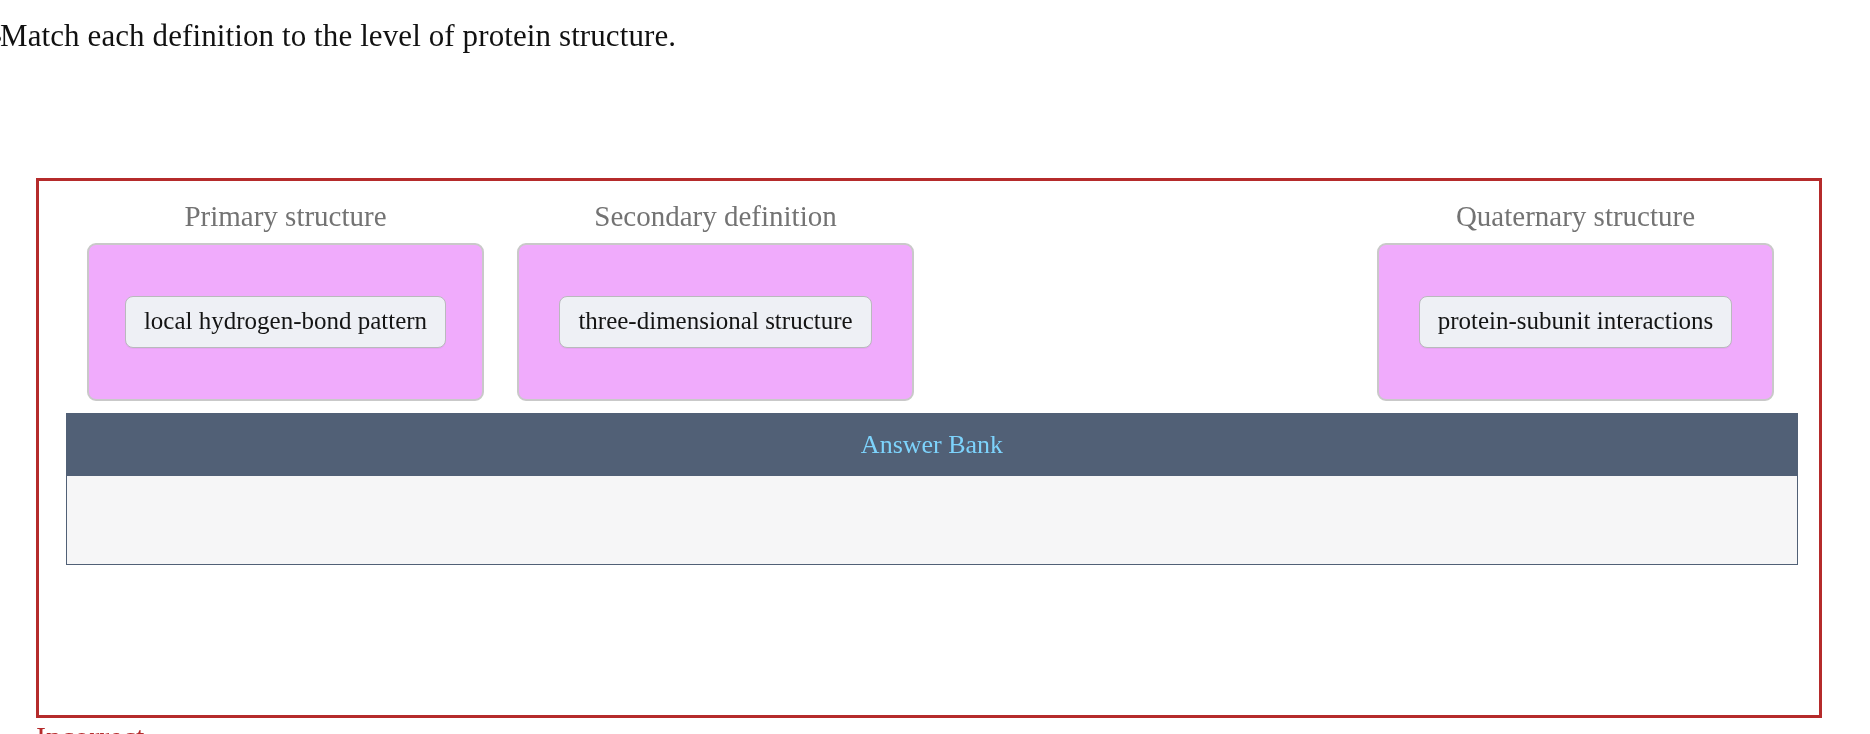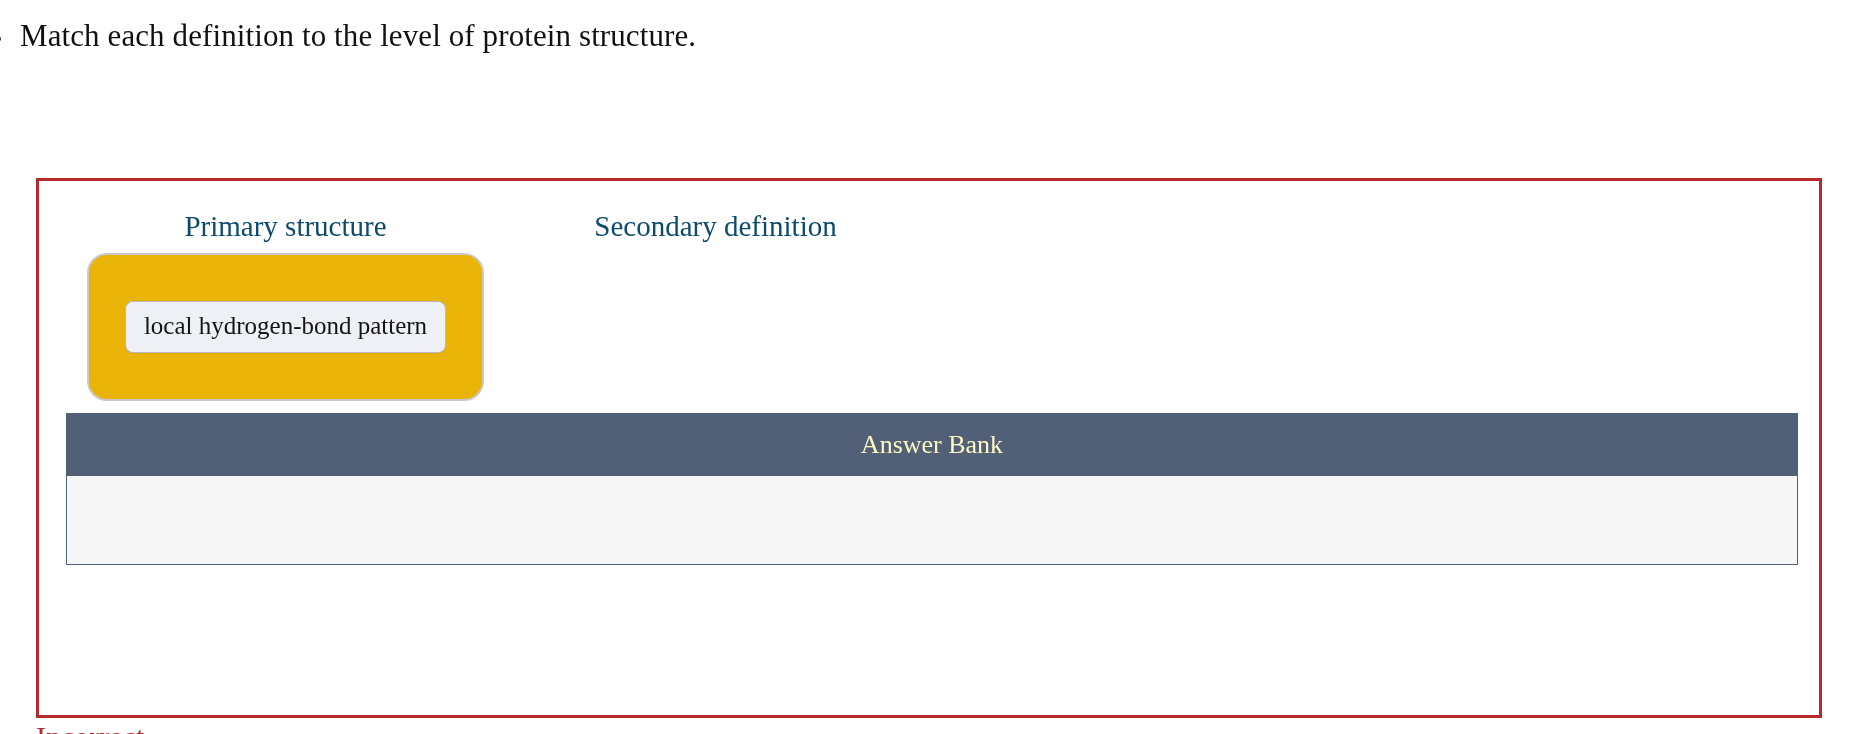--- a/index.html
+++ b/index.html
@@ -29,21 +29,21 @@
   #prompt-bullet {
     position: absolute;
     left: -8px;
     top: 4px;
     font-size: 30px;
     line-height: 40px;
     color: #1a1a1a;
   }
   #prompt-text {
     position: absolute;
-    left: 20px;
+    left: 0;
     top: 0px;
     font-size: 31px;
     line-height: 44px;
     color: #111111;
     letter-spacing: 0.1px;
   }
 
   
   #question-frame {
     position: absolute;
@@ -71,31 +71,31 @@
   .target-col {
     width: 415px;
     margin-right: 15px;
     display: flex;
     flex-direction: column;
     align-items: center;
   }
   .target-title {
     font-size: 29px;
     line-height: 34px;
-    color: #0c4a6e;
-    margin-top: 28px;
+    color: #737373;
+    margin-top: 18px;
     margin-bottom: 10px;
     white-space: nowrap;
   }
   .dropzone {
     width: 397px;
     height: 158px;
     border: 2px solid #c9c9c9;
-    border-radius: 20px;
-    background: #eab308;
+    border-radius: 9px;
+    background: #f0abfc;
     box-sizing: border-box;
     display: flex;
     align-items: center;
     justify-content: center;
   }
   .tile {
     display: inline-block;
     border: 1px solid #b9b9bd;
     border-radius: 8px;
     background: #eef0f5;
@@ -113,21 +113,21 @@
     position: absolute;
     left: 27px;
     top: 232px;
     width: 1732px;
     height: 180px;
   }
   #answer-bank-header {
     width: 100%;
     height: 63px;
     background: #516076;
-    color: #fef9c3;
+    color: #7dd3fc;
     font-size: 26px;
     line-height: 63px;
     text-align: center;
     box-sizing: border-box;
   }
   #answer-bank-body {
     width: 100%;
     height: 89px;
     background: #f6f6f7;
     border: 1px solid #516076;
@@ -167,25 +167,34 @@
 
     <div class="target-col">
       <div class="target-title">Primary structure</div>
       <div class="dropzone">
         <span class="tile">local hydrogen-bond pattern</span>
       </div>
     </div>
 
     <div class="target-col">
       <div class="target-title">Secondary definition</div>
-    </div>
-
-    <div class="target-col">
-    </div>
-
+      <div class="dropzone">
+        <span class="tile">three-dimensional structure</span>
+      </div>
+    </div>
+
+    <div class="target-col">
+    </div>
+
+    <div class="target-col">
+      <div class="target-title">Quaternary structure</div>
+      <div class="dropzone">
+        <span class="tile">protein-subunit interactions</span>
+      </div>
+    </div>
 
   </div>
 
   <div id="answer-bank">
     <div id="answer-bank-header">Answer Bank</div>
     <div id="answer-bank-body"></div>
   </div>
 
 </div>
 

